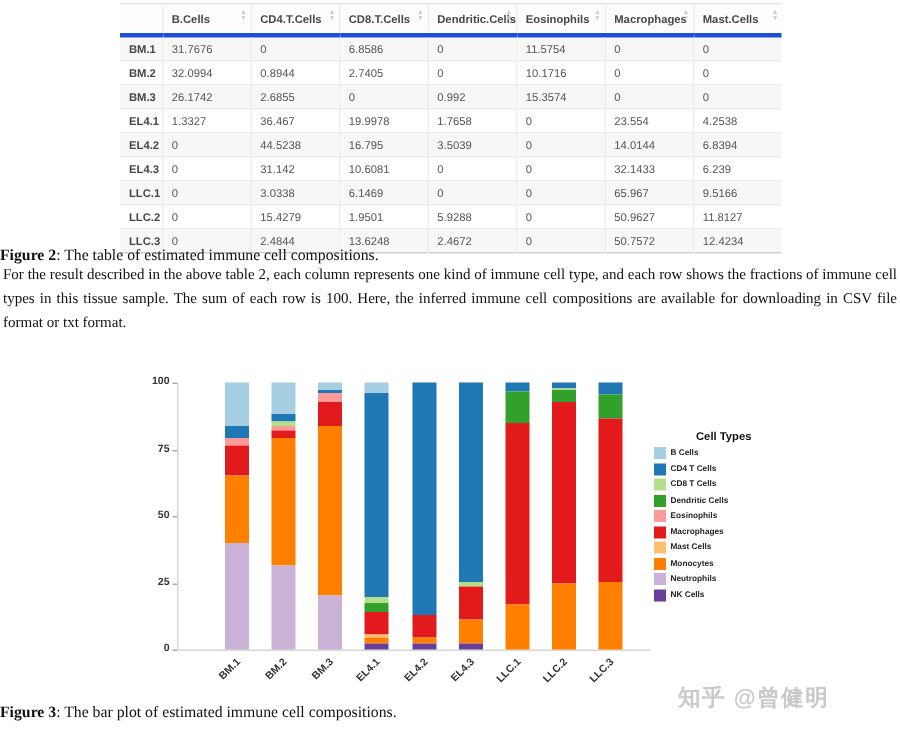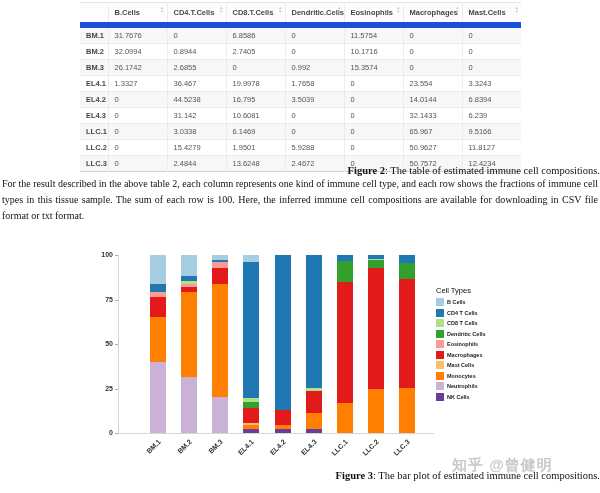--- a/index.html
+++ b/index.html
@@ -11,41 +11,41 @@
   
   .table-wrap { position:absolute; left:80px; top:2px; width:441px; }
   table.data-table {
     border-collapse:collapse; width:441px; table-layout:fixed;
     font-family:"Liberation Sans", sans-serif; font-size:7.5px; color:#555;
     border-top:1px solid #e3e3e3; border-bottom:1px solid #cfcfcf;
   }
   table.data-table col.c-rowhdr { width:28px; }
   table.data-table thead th {
     font-weight:bold; color:#474747; text-align:left;
-    padding:5px 8px 5px 6px; border-bottom:6px solid #1d4ed8;
+    padding:5px 8px 5px 6px; border-bottom:3px solid #1d4ed8;
     position:relative; background:#fdfdfd; white-space:nowrap; overflow:hidden;
   }
   table.data-table thead th.blank { border-left:none; }
   table.data-table th, table.data-table td { border-left:1px solid #ececec; }
   table.data-table tr > *:first-child { border-left:none; }
   table.data-table tbody th, table.data-table tbody td {
     padding:3px 4px 3px 6px; border-top:1px solid #ececec; text-align:left;
     white-space:nowrap; overflow:hidden;
   }
   table.data-table tbody th {
     font-weight:bold; color:#474747; text-align:right; padding-right:5px;
   }
   table.data-table tbody tr:nth-child(odd) { background:#f7f7f7; }
   .sort-arrows {
     position:absolute; right:2px; top:3px; display:flex; flex-direction:column;
     line-height:4px; font-size:4.5px; color:#c9c9c9;
   }
 
   
-  .caption { position:absolute; left:0; width:600px; text-align:right; font-size:10.5px; color:#111; }
+  .caption { position:absolute; left:0; width:600px; text-align:left; font-size:10.5px; color:#111; }
   .caption .cap-prefix { font-weight:bold; }
   #fig2-caption { top:165px; }
   #fig3-caption { top:470px; }
   .body-text {
     position:absolute; left:2px; top:176px; width:596px;
     font-size:10px; line-height:16px; text-align:justify; color:#111;
   }
 
   
   .chart { position:absolute; left:96px; top:246px; width:434px; height:220px; font-family:"Liberation Sans", sans-serif; }
@@ -63,21 +63,21 @@
     position:absolute; left:0; width:17px; text-align:right;
     font-size:7px; font-weight:bold; color:#333;
   }
   .ytick-mark { position:absolute; width:3px; height:1px; background:#aaaaaa; left:19px; }
   .xlabel {
     position:absolute; width:50px; text-align:right;
     font-size:7px; font-weight:bold; color:#333;
     transform:rotate(-45deg); transform-origin:100% 0;
   }
   .legend { position:absolute; left:340px; top:40px; width:94px; }
-  .legend-title { font-size:7.5px; font-weight:normal; color:#111; margin-bottom:3px; }
+  .legend-title { font-size:7.5px; font-weight:bold; color:#111; margin-bottom:3px;margin-left:28px; }
   .legend-item { display:flex; align-items:center; margin-bottom:2.5px; }
   .legend-swatch { width:8px; height:8px; flex:0 0 8px; margin-right:3px; }
   .legend-label { font-size:5.5px; font-weight:bold; color:#222; white-space:nowrap; }
 
   
   .watermark {
     position:absolute; left:452px; top:456px; font-family:"Liberation Sans", sans-serif;
     font-size:15px; font-weight:bold; color:#c9c9c9; letter-spacing:1px; white-space:nowrap;
   }
 </style>
@@ -161,21 +161,21 @@
           <td>0</td>
         </tr>
         <tr>
           <th>EL4.1</th>
           <td>1.3327</td>
           <td>36.467</td>
           <td>19.9978</td>
           <td>1.7658</td>
           <td>0</td>
           <td>23.554</td>
-          <td>3.3243</td>
+          <td>4.2538</td>
         </tr>
         <tr>
           <th>EL4.2</th>
           <td>0</td>
           <td>44.5238</td>
           <td>16.795</td>
           <td>3.5039</td>
           <td>0</td>
           <td>14.0144</td>
           <td>6.8394</td>

